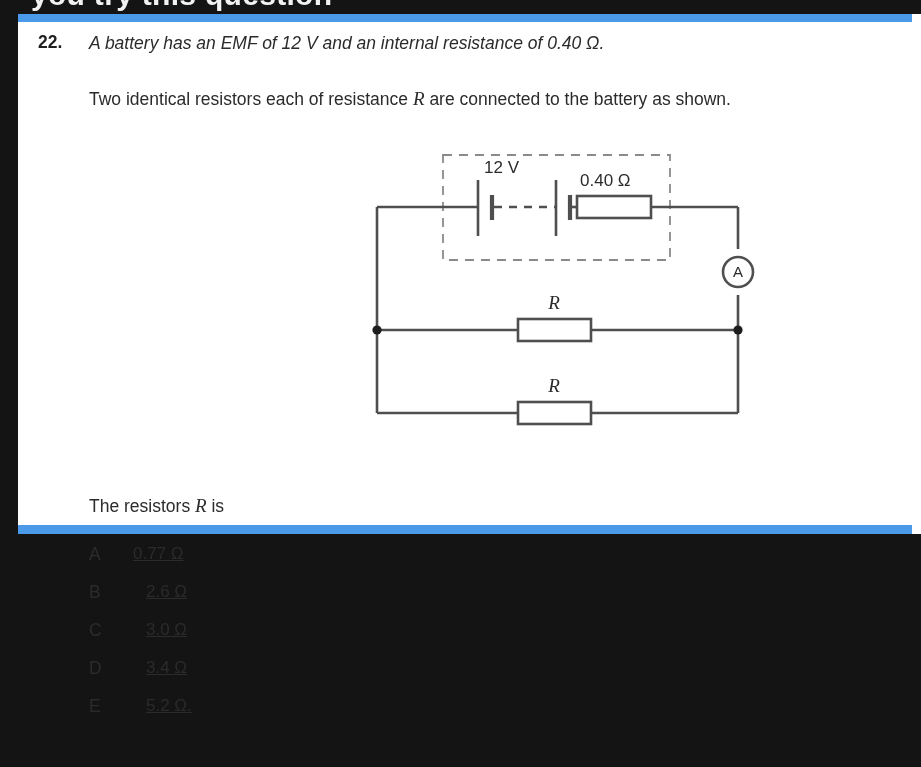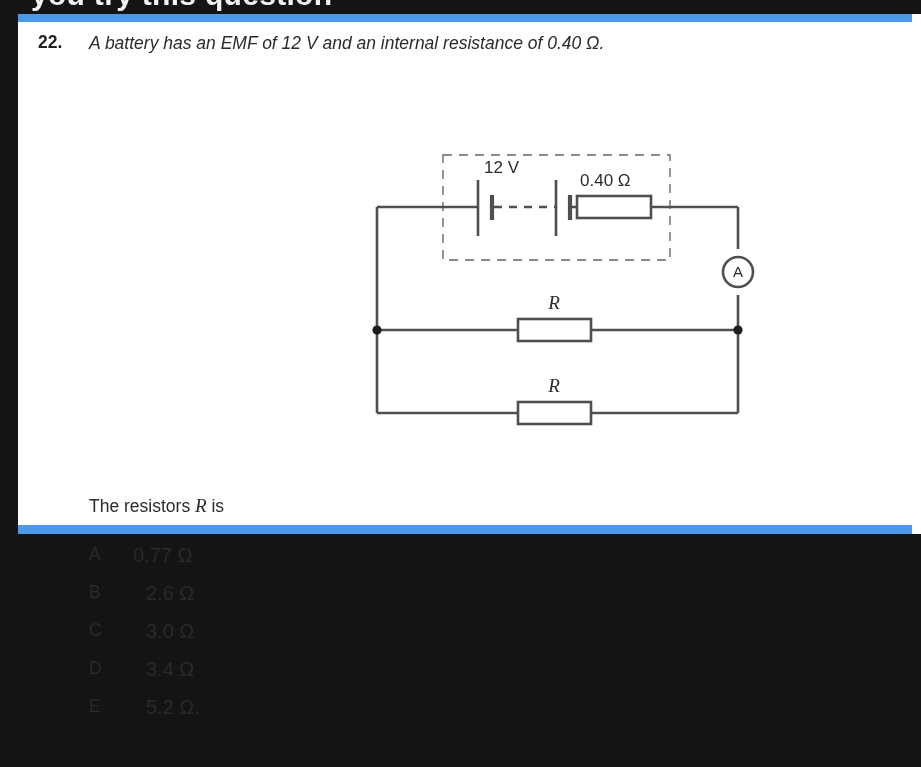--- a/index.html
+++ b/index.html
@@ -101,23 +101,24 @@
     position: absolute;
     left: 0;
     top: 0;
     width: 22px;
     font-size: 17.5px;
     color: #2b2b2b;
   }
   .option-value {
     position: absolute;
     top: 0;
-    font-size: 20px;
+    font-size: 17px;
     color: #2b2b2b;
     white-space: nowrap;
+    text-decoration: underline;
   }
   .option-row[data-opt="0"] .option-value { left: 44px; }
   .option-row[data-opt="1"] .option-value { left: 57px; }
   .option-row[data-opt="2"] .option-value { left: 57px; }
   .option-row[data-opt="3"] .option-value { left: 57px; }
   .option-row[data-opt="4"] .option-value { left: 57px; }
 
   
   #circuit-diagram {
     position: absolute;
@@ -180,20 +181,23 @@
 
   <div id="accent-bar-top"></div>
   <div id="accent-bar-bottom"></div>
 
   <div id="question-number">22.</div>
 
   <div class="qtext" id="stem-line-1">
     <span>A battery has an EMF of 12 V and an internal resistance of 0.40 Ω.</span>
   </div>
 
+  <div class="qtext" id="stem-line-2">
+    <span>Two identical resistors each of resistance </span><span class="var-r">R</span><span> are connected to the battery as shown.</span>
+  </div>
 
   <div id="circuit-diagram">
     <svg width="500" height="310" viewBox="0 0 500 310" xmlns="http://www.w3.org/2000/svg">
 
       <rect class="dashed-box" x="125" y="31" width="227" height="105"></rect>
 
       <path class="wire" d="M 59 83 L 160 83"></path>
 
       <path class="wire" d="M 333 83 L 420 83"></path>
 

